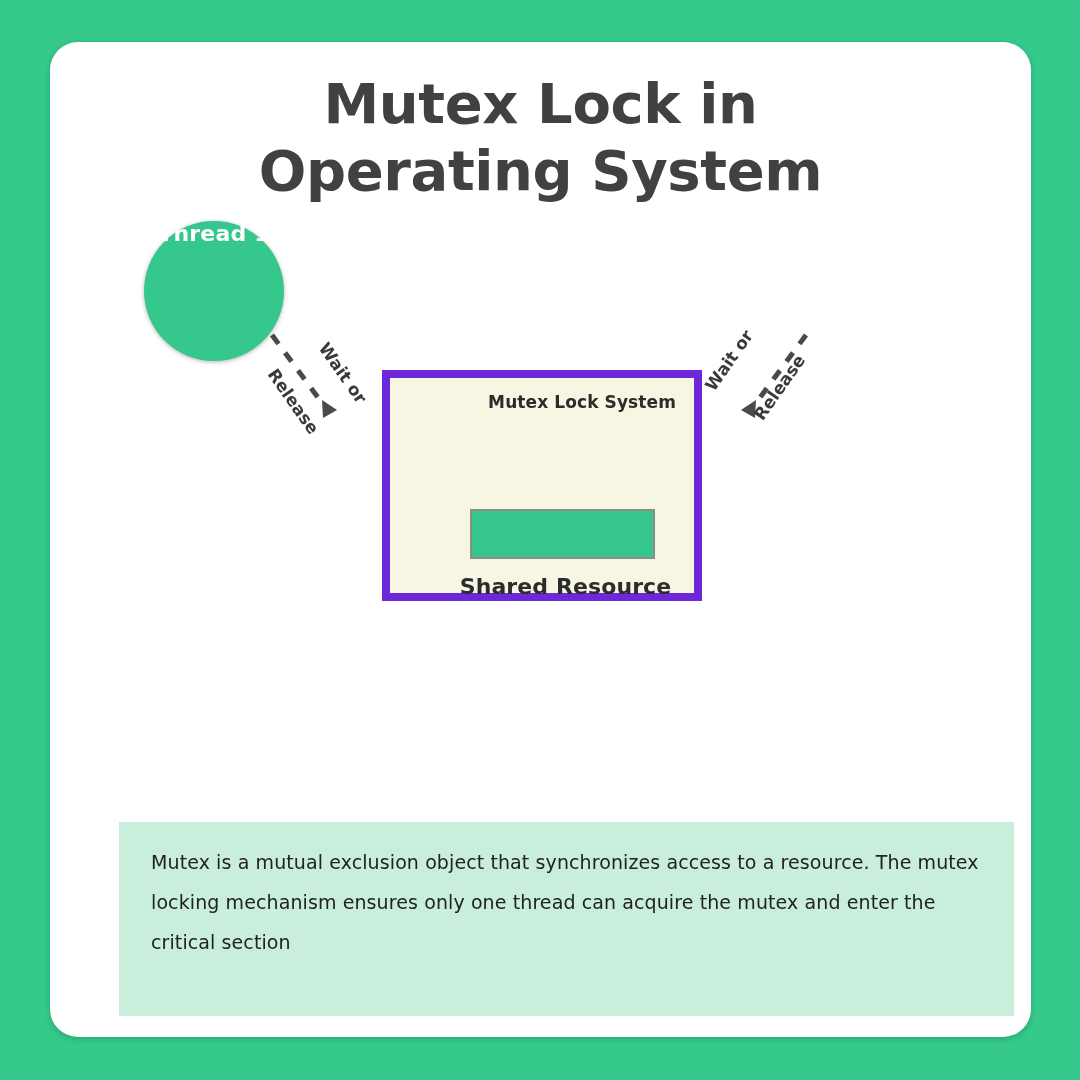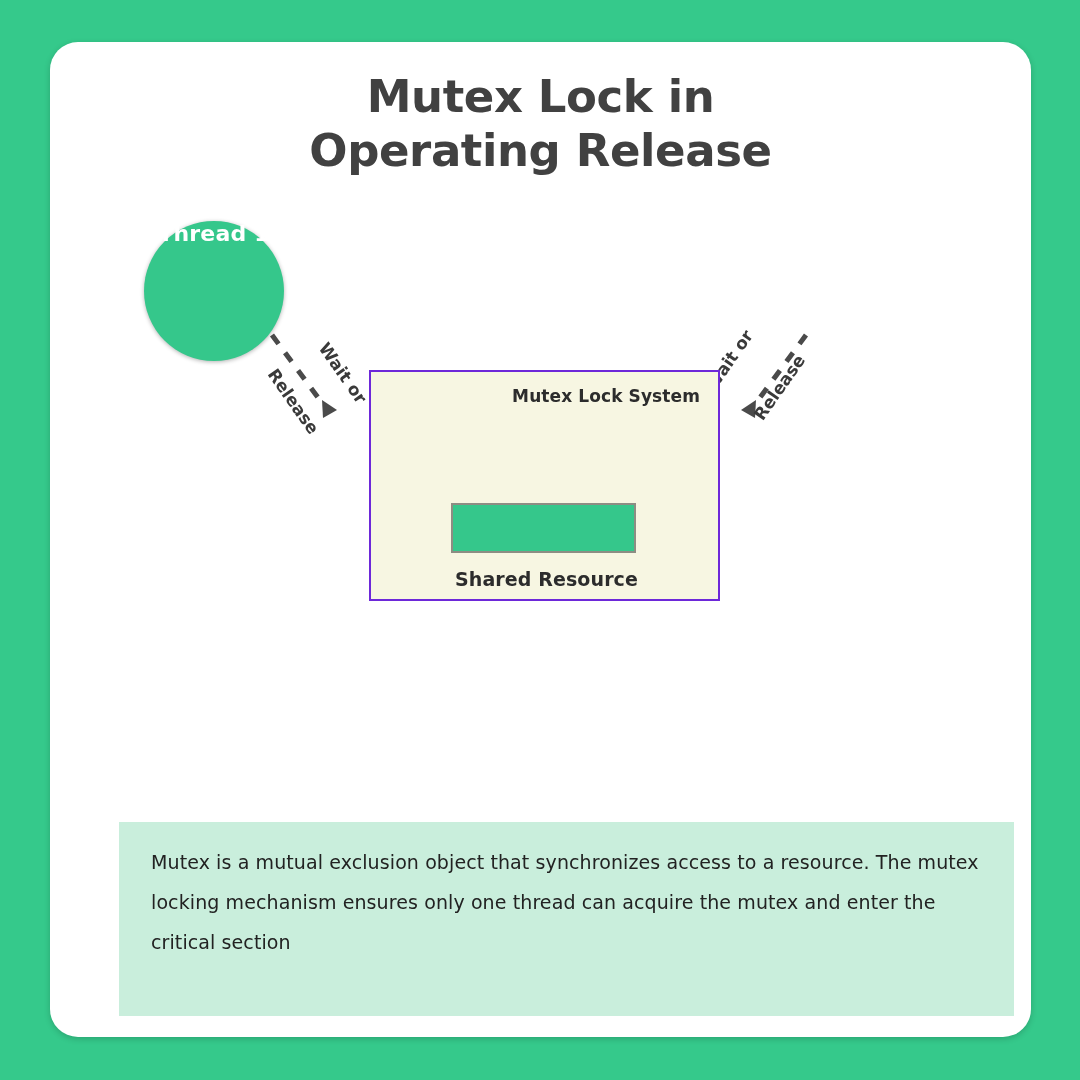--- a/index.html
+++ b/index.html
@@ -32,21 +32,21 @@
     box-shadow: 0 2px 6px rgba(0,0,0,0.18);
   }
 
   
   .title {
     position: absolute;
     left: 0;
     top: 28px;
     width: 981px;
     text-align: center;
-    font-size: 45px;
+    font-size: 56px;
     font-weight: bold;
     line-height: 1.2;
     letter-spacing: -0.4px;
     color: #414141;
   }
   .title .line { display: block; }
 
   
   .thread-circle {
     position: absolute;
@@ -72,26 +72,26 @@
     position: absolute;
     left: 0; top: 0;
     width: 1080px;
     height: 1080px;
     pointer-events: none;
   }
 
   
   .mutex-box {
     position: absolute;
-    left: 369px;
+    left: 382px;
     top: 370px;
-    width: 351px;
+    width: 320px;
     height: 231px;
     background: #f7f6e2;
-    border: 2px solid #6d28d9;
+    border: 8px solid #6d28d9;
     box-sizing: border-box;
   }
   .mutex-box-title {
     position: absolute;
     right: 18px;
     top: 14px;
     font-size: 17px;
     font-weight: bold;
     color: #2c2c2c;
     letter-spacing: 0.1px;
@@ -105,21 +105,21 @@
     background: #35c78b;
     border: 2px solid #8d8d83;
     box-sizing: border-box;
   }
   .shared-resource-label {
     position: absolute;
     left: 0;
     top: 196px;
     width: 351px;
     text-align: center;
-    font-size: 19px;
+    font-size: 22px;
     font-weight: bold;
     color: #2c2c2c;
     letter-spacing: 0.1px;
   }
 
   
   .desc-panel {
     position: absolute;
     left: 119px;
     top: 822px;
@@ -138,21 +138,21 @@
 </style>
 </head>
 <body>
 
 <div id="stage">
 
   <div class="card">
 
     <div class="title">
       <span class="line">Mutex Lock in</span>
-      <span class="line">Operating Release</span>
+      <span class="line">Operating System</span>
     </div>
 
   </div>
 
   <svg class="connectors" viewBox="0 0 1080 1080">
 
     <g>
       <line x1="272" y1="335" x2="322" y2="403" stroke="#4a4a4a" stroke-width="5" stroke-dasharray="11,11" stroke-linecap="butt"></line>
       <polygon points="322,400 337,410 323,418" fill="#4a4a4a"></polygon>
       <text x="318" y="348" fill="#3a3a3a" font-size="17" font-weight="bold" font-family="DejaVu Sans, sans-serif" transform="rotate(55 318 348)">Wait or</text>

